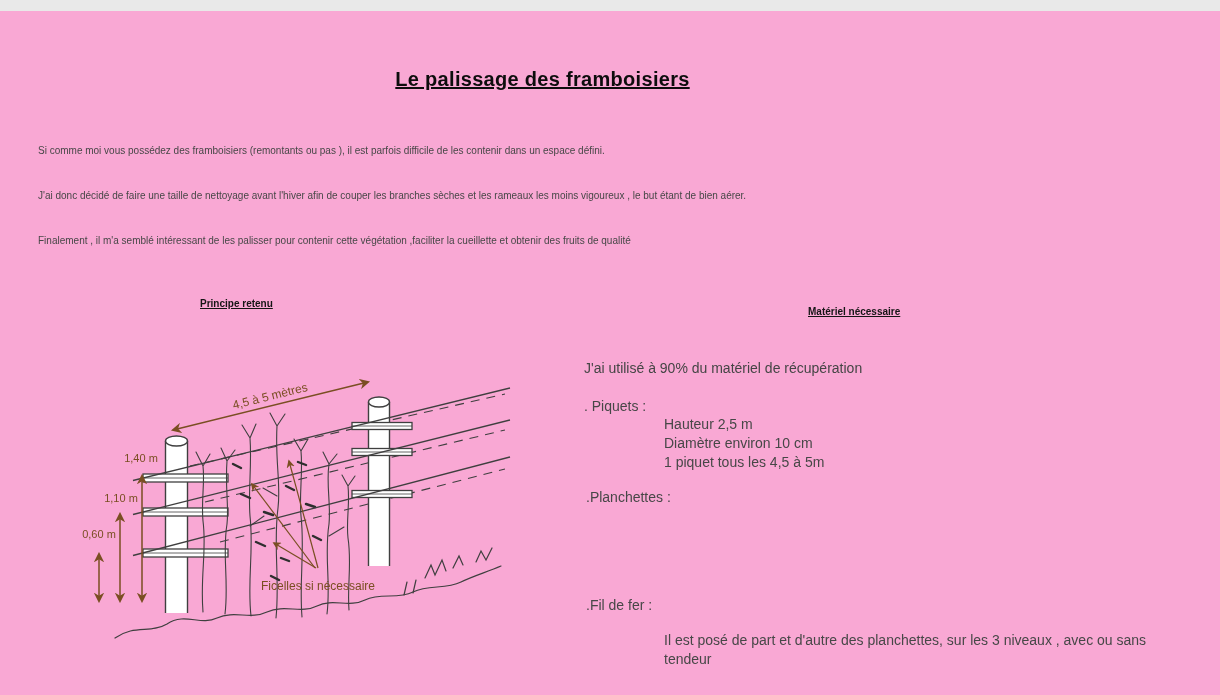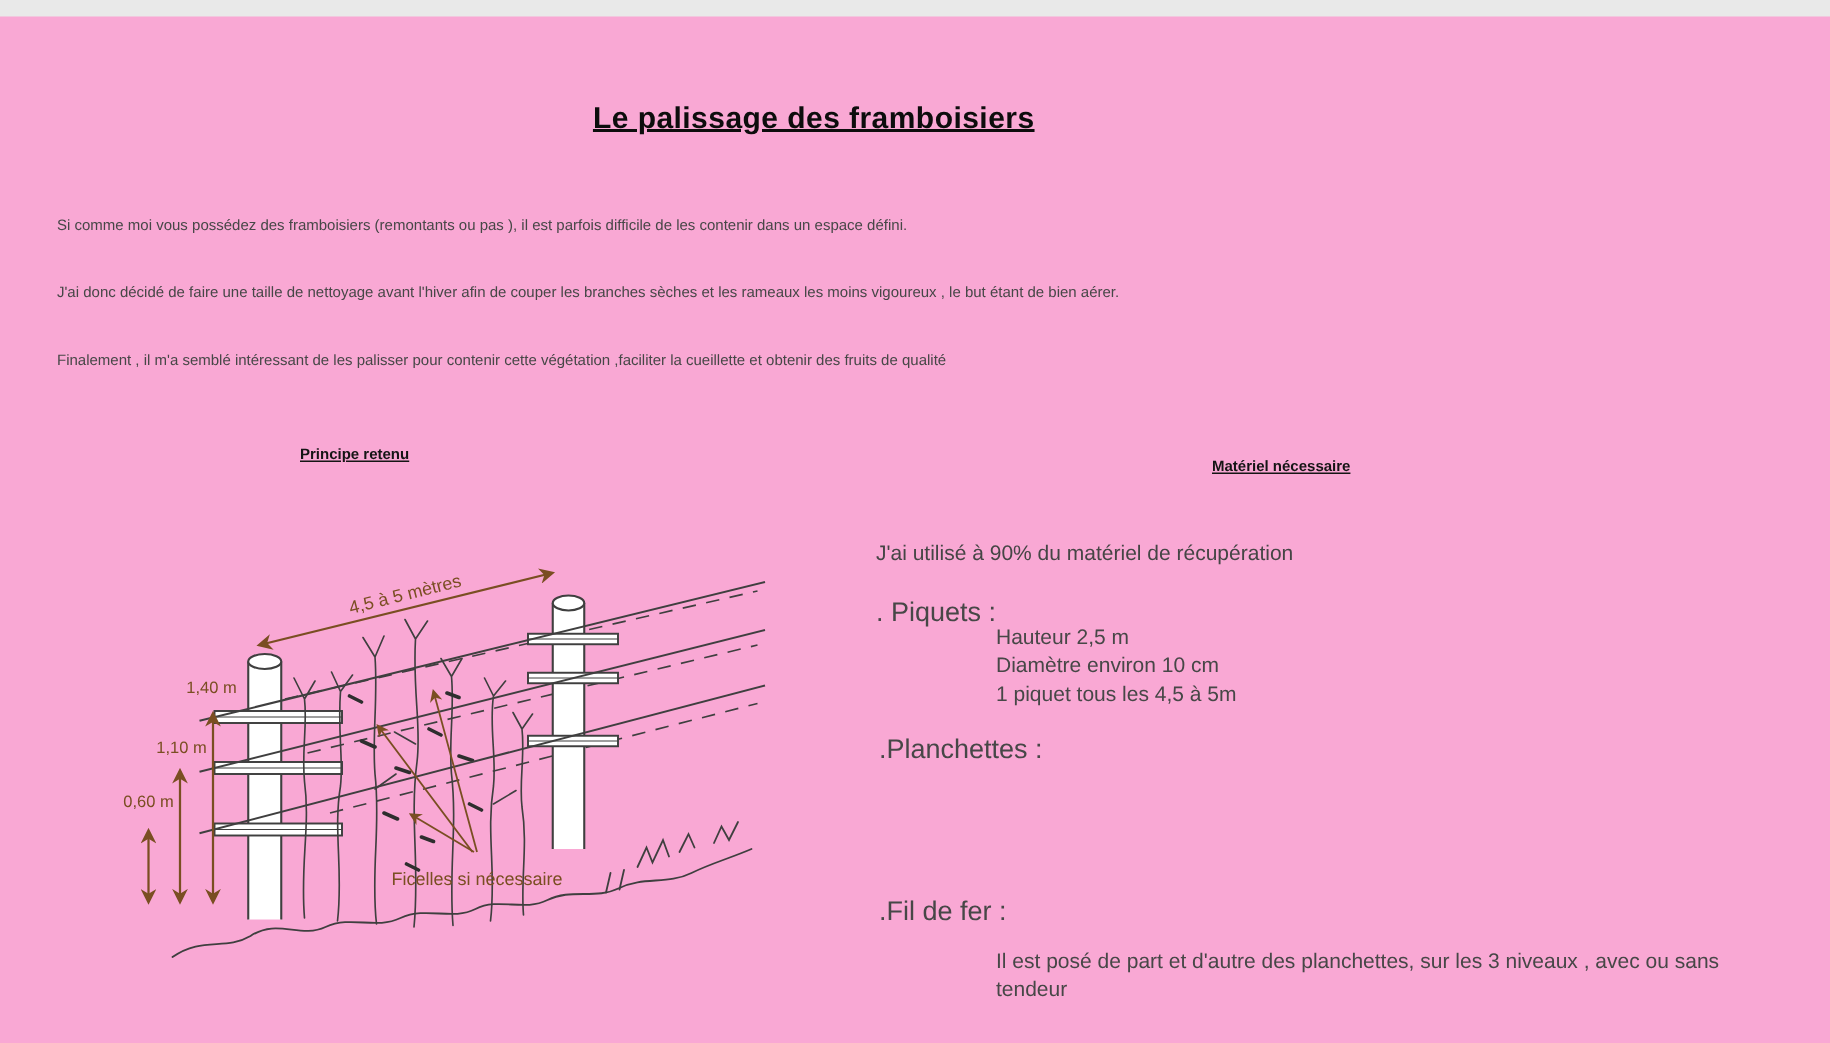--- a/index.html
+++ b/index.html
@@ -22,21 +22,21 @@
   }
   .para{
     left:38px;width:1160px;
     font-size:10px;line-height:18px;color:#474747;
   }
   .section-heading{
     font-size:10px;font-weight:bold;color:#151515;
     text-decoration:underline;
   }
   .mat-intro{left:584px;top:349px;font-size:14px;}
-  .mat-label{font-size:18px;color:#474747;}
+  .mat-label{font-size:14px;color:#474747;}
   .mat-details{font-size:14px;line-height:19px;color:#474747;}
   .mat-details div{min-height:19px;}
   svg text{font-family:"Liberation Sans", sans-serif;}
   .dim-text{fill:#7a4e22;font-size:11px;}
   .fic-text{fill:#7a4e22;font-size:12px;}
   .span-text{fill:#7a4e22;font-size:12px;}
 </style>
 </head>
 <body>
 

